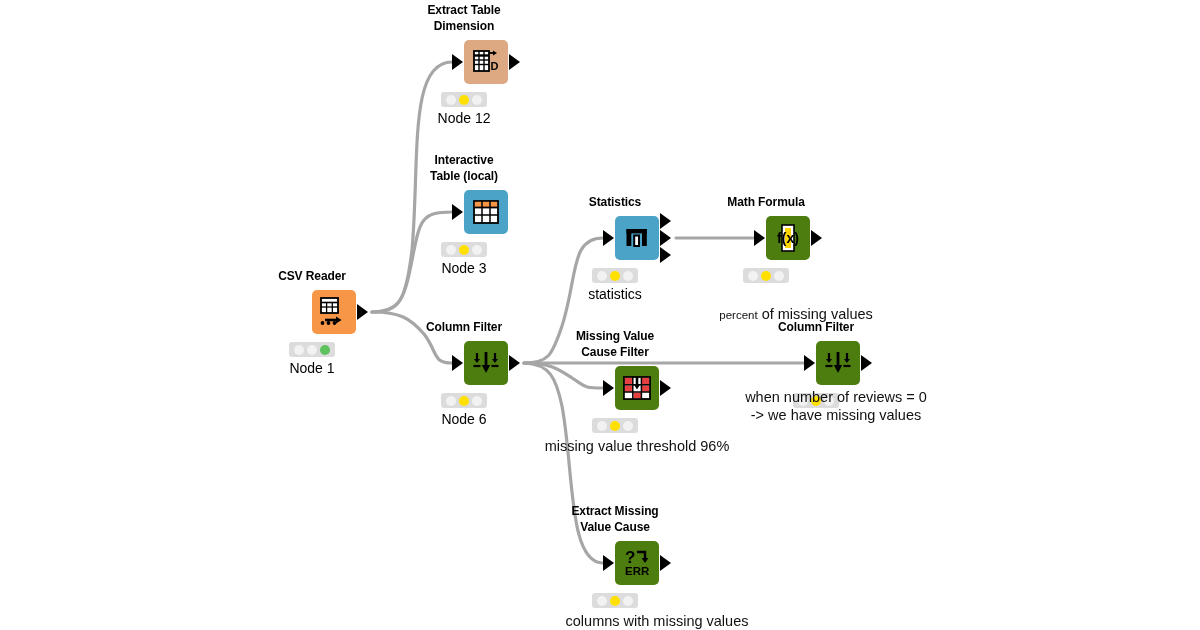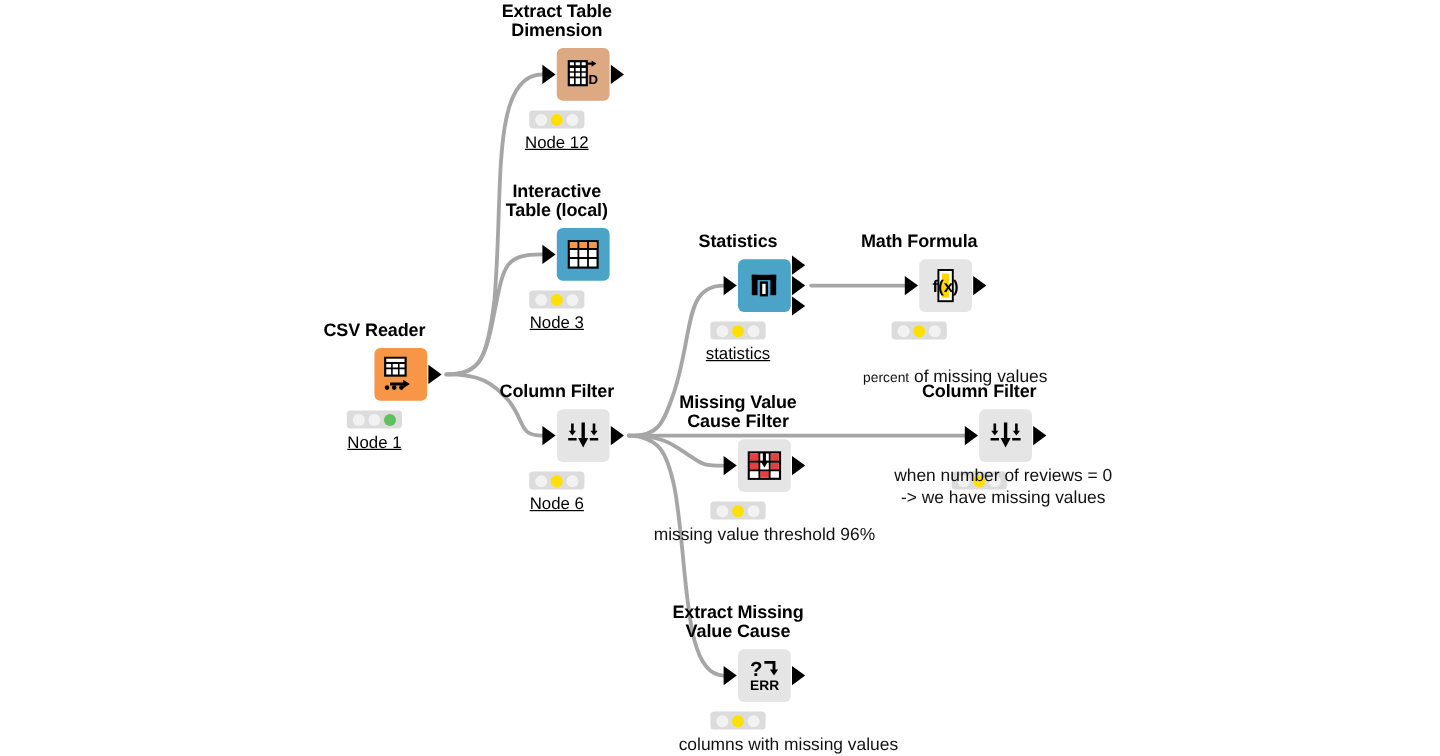--- a/index.html
+++ b/index.html
@@ -10,49 +10,49 @@
   }
   #canvas{position:absolute;inset:0;width:1200px;height:630px;}
   #edges{position:absolute;left:0;top:0;width:1200px;height:630px;pointer-events:none;}
 
   
   .node{position:absolute;}
   .node-title{
     position:absolute;left:50%;transform:translateX(-50%);
     bottom:100%;margin-bottom:6px;
     text-align:center;white-space:pre;
-    font-size:15px;font-weight:bold;line-height:16px;letter-spacing:-0.1px;
+    font-size:12px;font-weight:bold;line-height:16px;letter-spacing:-0.1px;
   }
   .node-box{
     position:absolute;left:0;top:0;width:44px;height:44px;border-radius:5px;
     display:flex;align-items:center;justify-content:center;
   }
   .node-box.orange{background:#F79646;}
-  .node-box.yellow{background:#e5e5e5;}
+  .node-box.yellow{background:#4d7c0f;}
   .node-box.blue{background:#4BA3C7;}
   .node-box.tan{background:#DDA982;}
 
   
   .port{position:absolute;width:0;height:0;border-style:solid;border-width:8px 0 8px 11px;border-color:transparent transparent transparent #000;}
   .port.in{left:-12px;}
   .port.out{right:-12px;}
 
   
   .status{
     position:absolute;left:50%;transform:translateX(-50%);
     top:52px;width:46px;height:15px;border-radius:3px;background:#DCDCDC;
     display:flex;align-items:center;justify-content:space-around;padding:0 3px;box-sizing:border-box;
   }
   .lamp{width:10px;height:10px;border-radius:50%;background:#F2F2F2;}
   .lamp.yellow{background:#FFE000;}
   .lamp.green{background:#5DC15D;}
 
   .node-label{
     position:absolute;left:50%;transform:translateX(-50%);
-    top:70px;white-space:nowrap;font-size:14px;line-height:17px;text-align:center;text-decoration:underline;
+    top:70px;white-space:nowrap;font-size:14px;line-height:17px;text-align:center;
   }
 
   .annotation{
     position:absolute;white-space:pre;font-size:14.5px;line-height:18px;color:#111;
   }
   .annotation.center{transform:translateX(-50%);text-align:center;}
   .annotation .small{font-size:11.5px;}
 
   svg.icon{display:block;}
 </style>

